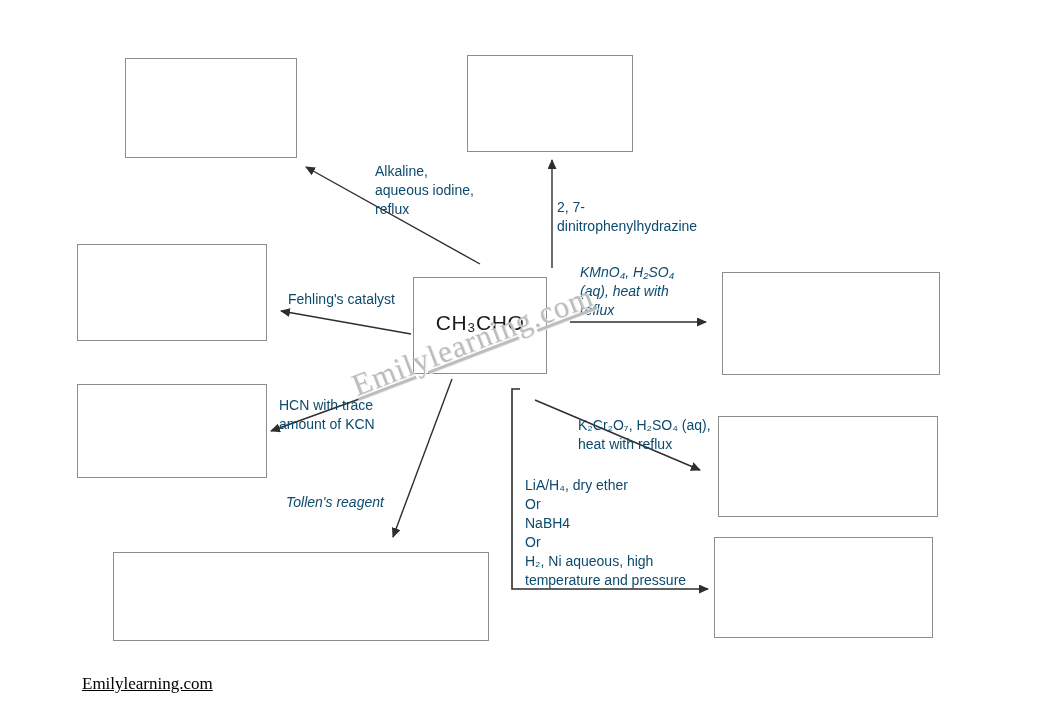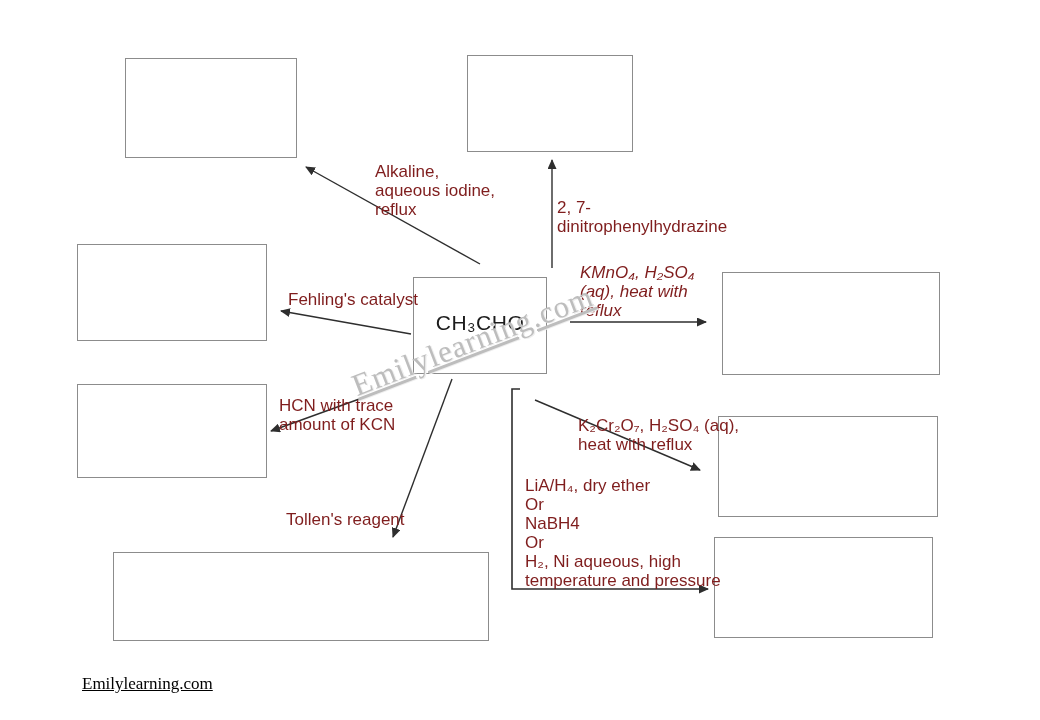--- a/index.html
+++ b/index.html
@@ -33,23 +33,23 @@
   }
   .formula {
     font-size: 21px;
     letter-spacing: 0.5px;
     color: #1c1c1c;
     padding-bottom: 6px;
   }
   .label {
     position: absolute;
     white-space: pre-line;
-    font-size: 17px;
+    font-size: 14px;
     line-height: 19px;
-    color: #7f1d1d;
+    color: #0c4a6e;
   }
   #arrow-layer {
     position: absolute;
     left: 0; top: 0;
     pointer-events: none;
   }
   .watermark {
     position: absolute;
     left: 347px;
     top: 370px;
@@ -83,21 +83,21 @@
   #box-right-middle { left: 718px; top: 416px; width: 220px; height: 101px; }
   #box-right-bottom { left: 714px; top: 537px; width: 219px; height: 101px; }
   
   #label-alkaline  { left: 375px; top: 162px; }
   #label-dnph      { left: 557px; top: 198px; }
   #label-kmno4     { left: 580px; top: 263px; font-style: italic; }
   #label-fehling   { left: 288px; top: 290px; }
   #label-hcn       { left: 279px; top: 358px; margin-top: 38px; }
   #label-k2cr2o7   { left: 578px; top: 388px; margin-top: 28px; }
   #label-reduction { left: 525px; top: 476px; }
-  #label-tollens   { left: 286px; top: 510px; }
+  #label-tollens   { left: 286px; top: 493px; font-style: italic; }
 </style>
 </head>
 <body>
 
 <div id="stage">
 
   <svg id="arrow-layer" width="1040" height="720" viewBox="0 0 1040 720">
     <defs>
       <marker id="ah" markerWidth="11" markerHeight="9" refX="9" refY="4.5" orient="auto" markerUnits="userSpaceOnUse">
         <path d="M0,0 L10,4.5 L0,9 Z" fill="#2e2e2e"></path>

